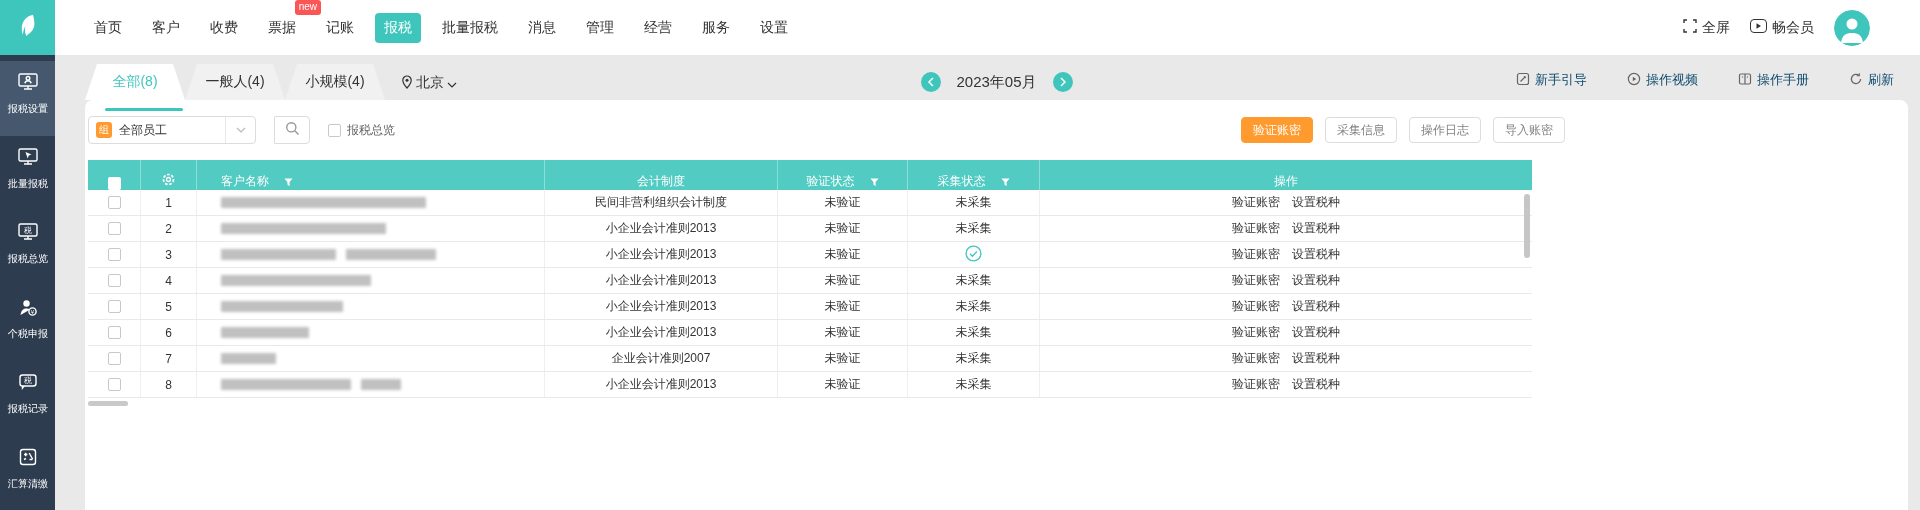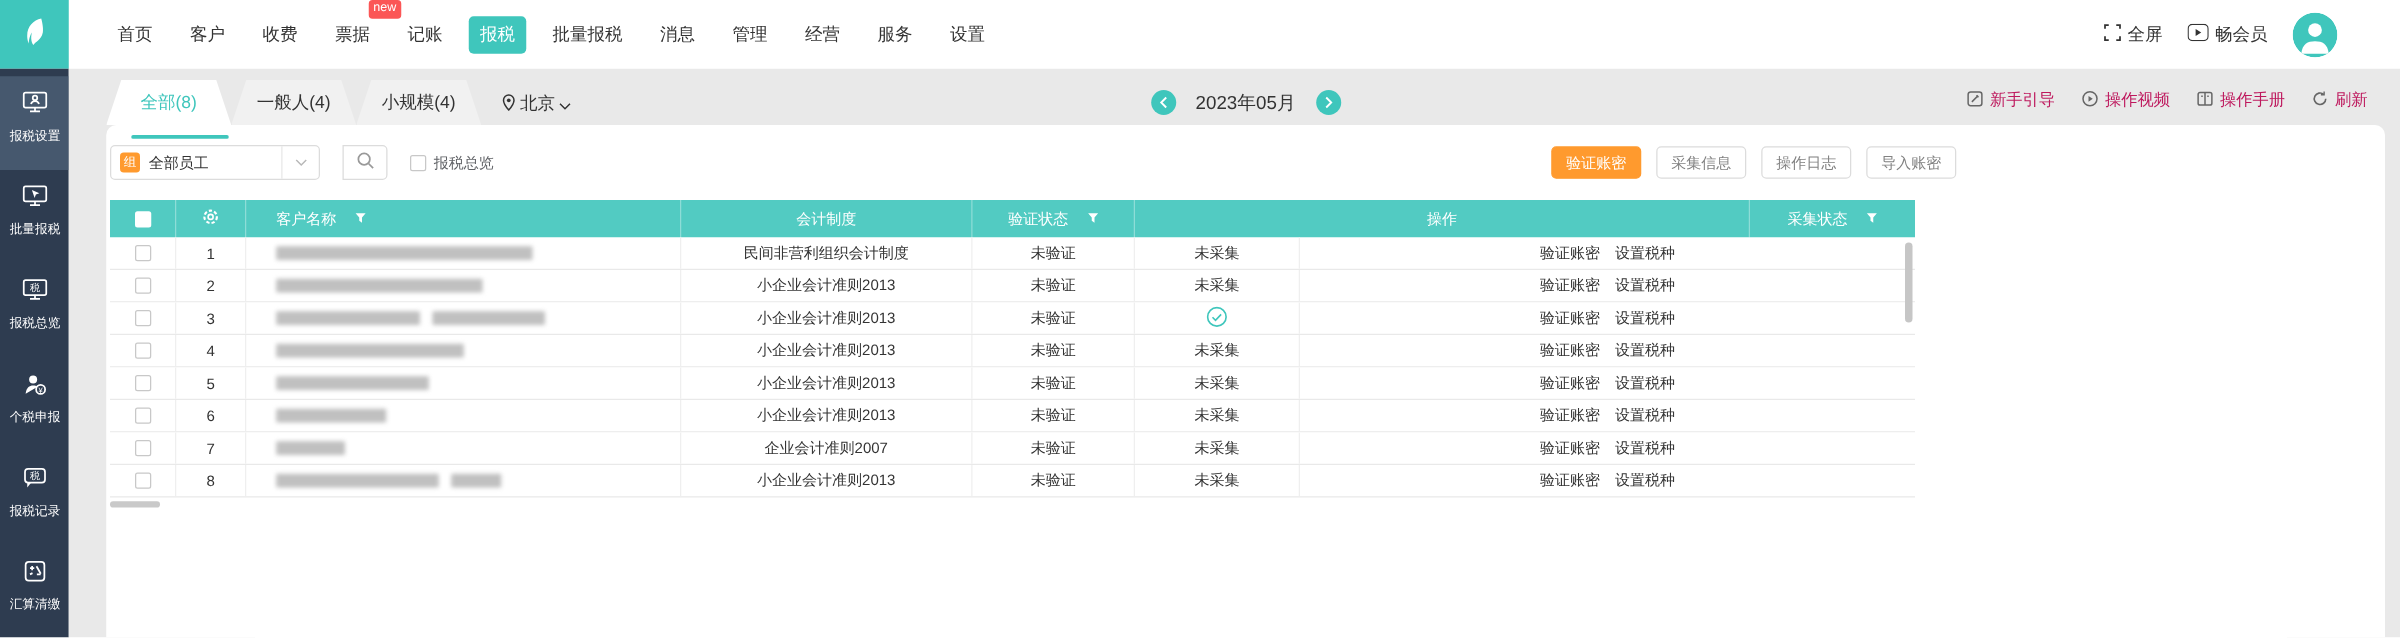--- a/index.html
+++ b/index.html
@@ -28,21 +28,21 @@
 
   
   .tabbar { height:45px; display:flex; align-items:flex-end; position:relative; }
   .tabs { display:flex; align-items:flex-end; }
   .tab { height:36px; min-width:100px; padding:0 16px; display:flex; align-items:center; justify-content:center; font-size:14px; color:#333; background:#f1f1f1; clip-path:polygon(12px 0,calc(100% - 12px) 0,100% 100%,0 100%); cursor:pointer; }
   .tab.active { background:#fff; color:var(--accent); }
   .location { display:flex; align-items:center; gap:3px; font-size:14px; color:#333; margin-left:16px; height:34px; cursor:pointer; }
   .datenav { position:absolute; left:50%; transform:translateX(-50%); bottom:8px; display:flex; align-items:flex-end; gap:16px; }
   .circle-btn { width:20px; height:20px; border-radius:50%; background:var(--accent); display:flex; align-items:center; justify-content:center; cursor:pointer; }
   .period { font-size:15px; color:#333; }
-  .toplinks { position:absolute; right:14px; bottom:11px; display:flex; gap:21px; font-size:13px; color:#be185d; }
+  .toplinks { position:absolute; right:14px; bottom:11px; display:flex; gap:40px; font-size:13px; color:#0c4a6e; }
   .toplink { display:flex; align-items:center; gap:5px; cursor:pointer; }
 
   
   .panel { background:#fff; border-radius:8px 8px 0 0; height:410px; position:relative; padding:16px 0 0 3px; }
   .tab-underline { position:absolute; top:8px; left:20px; width:78px; height:3px; background:var(--accent); border-radius:2px; }
 
   .filter-row { display:flex; align-items:center; }
   .select { width:168px; height:28px; border:1px solid #dcdcdc; border-radius:4px; display:flex; align-items:center; background:#fff; cursor:pointer; }
   .icon-org { width:16px; height:16px; background:var(--orange); border-radius:3px; color:#fff; font-size:10px; display:flex; align-items:center; justify-content:center; margin:0 7px; }
   .sel-text { flex:1; font-size:12px; color:#333; }
@@ -53,21 +53,21 @@
   .search-btn { width:36px; border:1px solid #dcdcdc; border-radius:0 4px 4px 0; background:#fff; display:flex; align-items:center; justify-content:center; cursor:pointer; }
   .own-check { display:flex; align-items:center; gap:6px; margin-left:18px; color:#606266; }
   .checkbox { width:13px; height:13px; border:1px solid #c8c8c8; border-radius:2px; background:#fff; cursor:pointer; }
   .filter-actions { margin-left:auto; display:flex; gap:12px; margin-right:343px; }
   .btn { height:26px; padding:0 11px; border:1px solid #dcdcdc; border-radius:4px; background:#fff; color:#828282; font-size:12px; display:flex; align-items:center; cursor:pointer; white-space:nowrap; }
   .btn.primary { background:var(--orange); border-color:var(--orange); color:#fff; }
 
   
   .table { margin-top:16px; width:1444px; position:relative; }
   .thead { display:flex; background:var(--thead); color:#fff; height:30px; }
-  .thead .cell { display:flex; align-items:center; justify-content:center; gap:15px; border-right:1px solid rgba(255,255,255,.35); height:100%; }
+  .thead .cell { display:flex; align-items:flex-end; justify-content:center; gap:15px; border-right:1px solid rgba(255,255,255,.35); height:100%; }
   .thead .cell:last-child { border-right:none; }
   .trow { display:flex; height:26px; border-bottom:1px solid #e9e9e9; background:#fff; }
   .trow .cell { display:flex; align-items:center; justify-content:center; height:100%; border-right:1px solid #efefef; color:#333; }
   .trow .cell:last-child { border-right:none; }
   .c-check { width:53px; } .c-gear { width:56px; } .c-name { width:348px; }
   .c-sys { width:233px; } .c-ver { width:130px; } .c-col { width:132px; } .c-op { width:492px; }
   .thead .c-name, .trow .c-name { justify-content:flex-start; padding-left:24px; }
   .checkbox-header { width:13px; height:13px; background:#fff; border-radius:2px; cursor:pointer; }
   .name-mask { display:flex; gap:10px; }
   .name-mask i { display:block; height:11px; background:#c0c0c0; filter:blur(1.8px); border-radius:1px; }
@@ -344,31 +344,31 @@
             <span>会计制度</span>
           </div>
           <div class="cell c-ver">
             <span>验证状态</span>
             <span>
               <svg width="9" height="9" viewBox="0 0 9 9">
                   <path d="M0.5 0.5h8L5.6 4v4.2L3.4 6.6V4z" fill="#fff"></path>
                 </svg>
             </span>
           </div>
-          <div class="cell c-op">
-            <span>操作</span>
-          </div>
           <div class="cell c-col">
             <span>采集状态</span>
             <span>
               <svg width="9" height="9" viewBox="0 0 9 9">
                   <path d="M0.5 0.5h8L5.6 4v4.2L3.4 6.6V4z" fill="#fff"></path>
                 </svg>
             </span>
           </div>
+          <div class="cell c-op">
+            <span>操作</span>
+          </div>
         </div>
 
         <div>
   <div class="trow">
     <div class="cell c-check">
       <span class="checkbox"></span>
     </div>
     <div class="cell c-gear">
       <span>1</span>
     </div>

